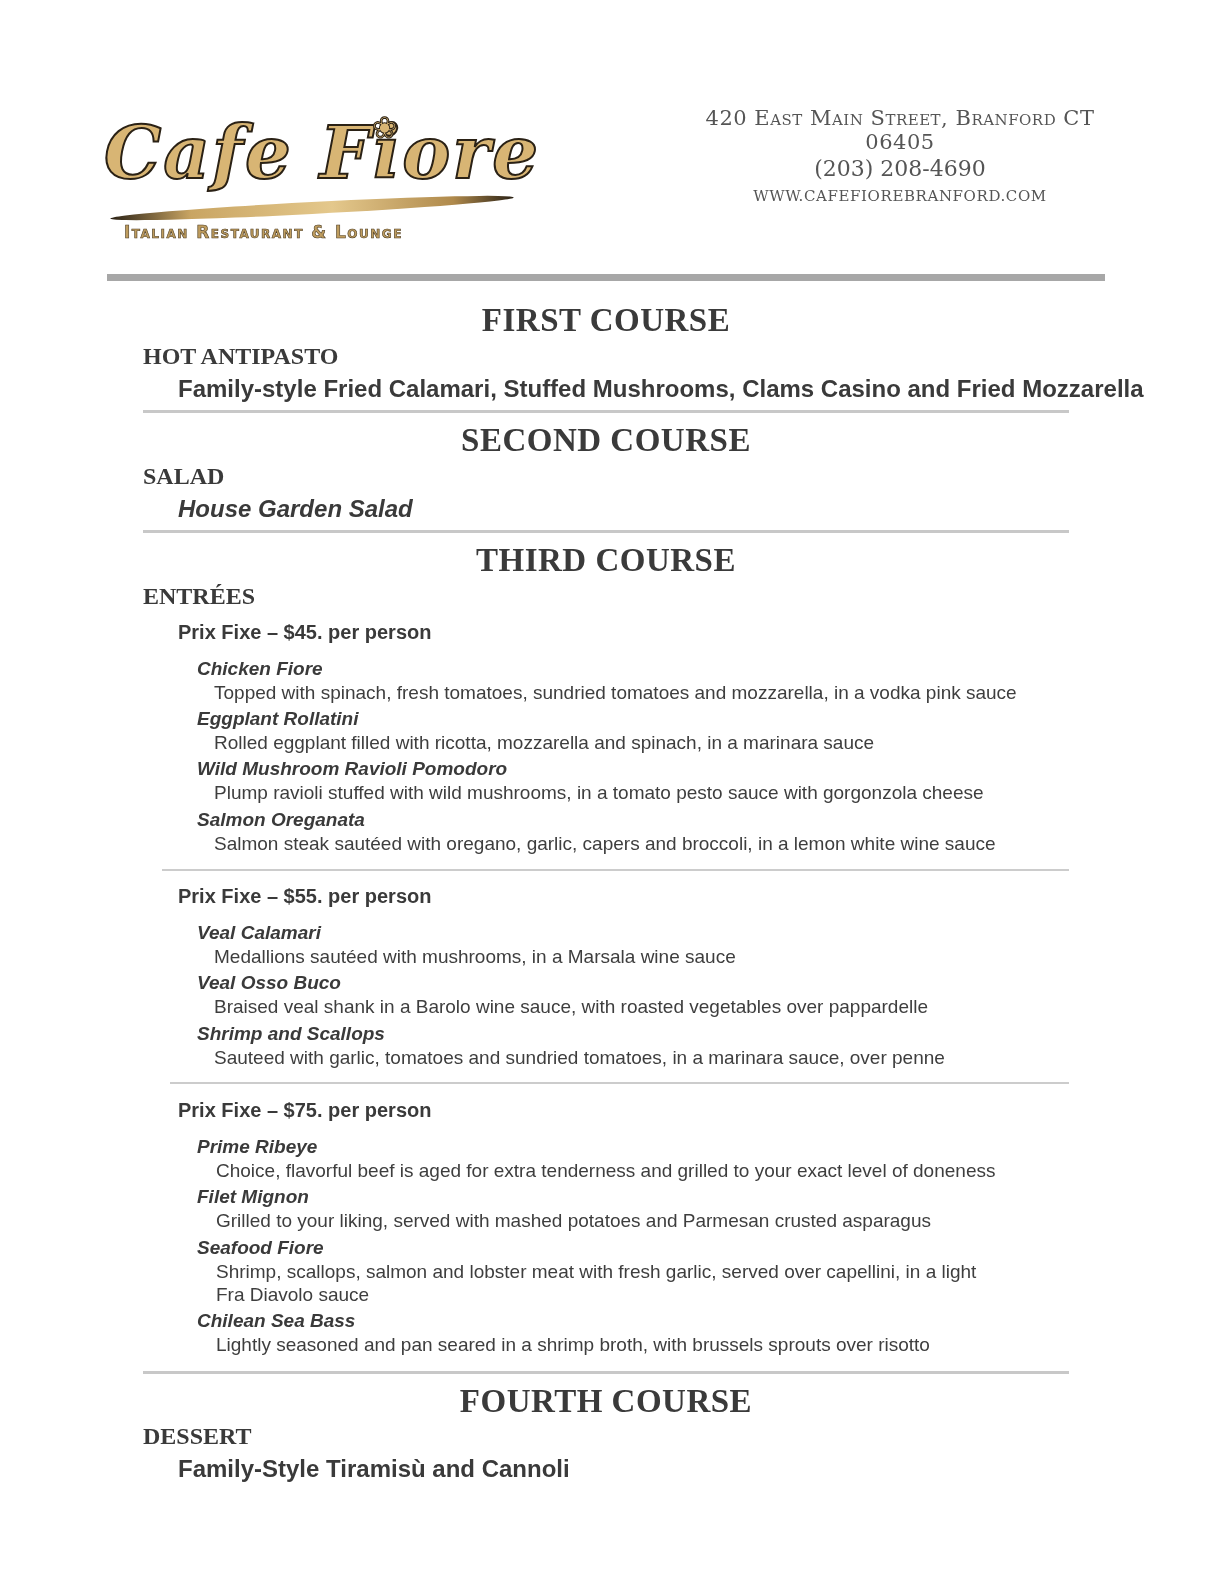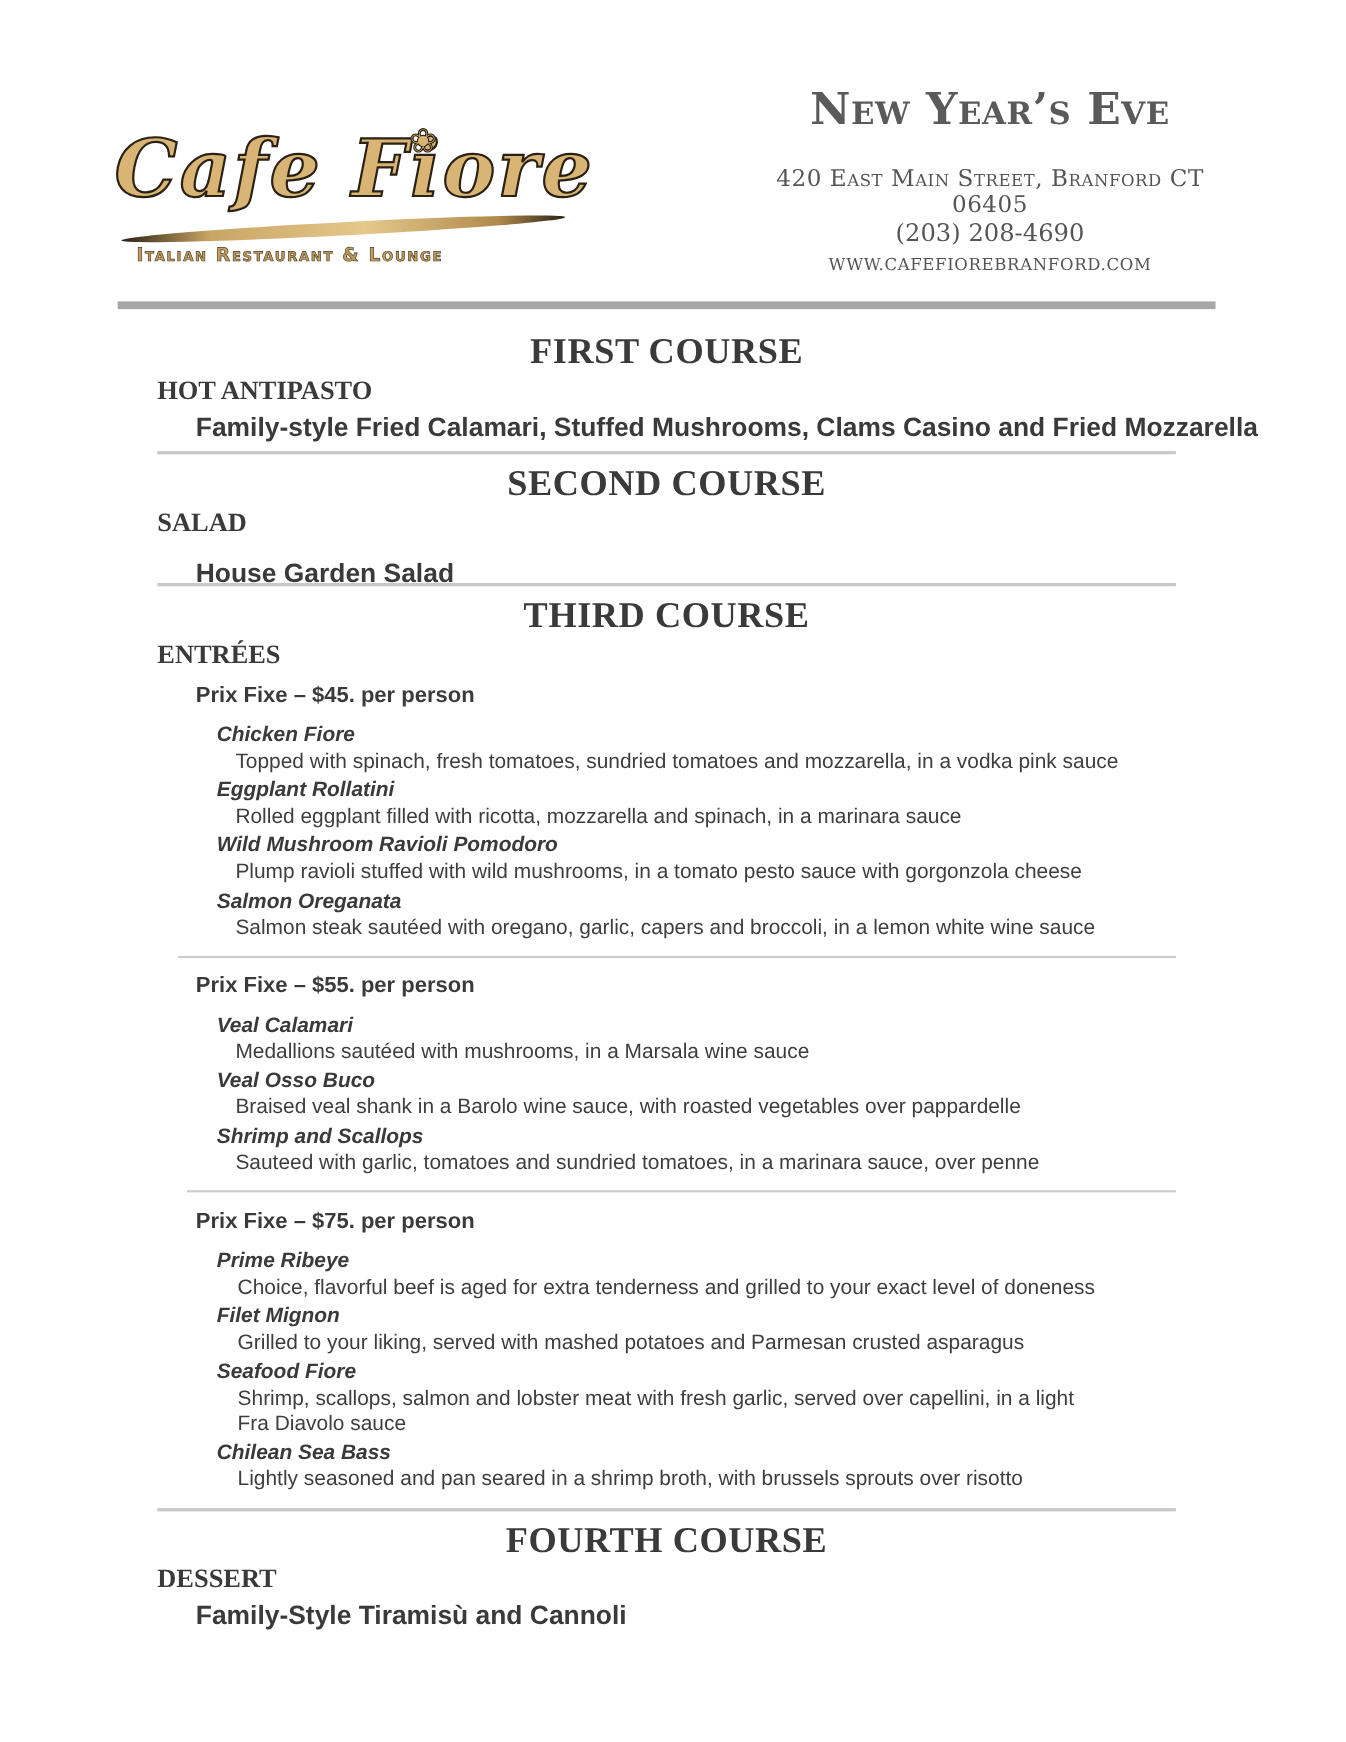--- a/index.html
+++ b/index.html
@@ -32,36 +32,35 @@
 <body>
 
 <div class="abs logo">
   <div class="logo-script">Cafe Fiore</div>
   <div class="logo-flower">❀</div>
   <div class="logo-swoosh"></div>
   <div class="logo-tag">Italian Restaurant &amp; Lounge</div>
 </div>
 
 <div class="abs hdr">
-  <div class="hdr-title">New Year’s Eve</div>
   <div class="hdr-addr">420 East Main Street, Branford CT 06405</div>
   <div class="hdr-phone">(203) 208-4690</div>
   <div class="hdr-web">WWW.CAFEFIOREBRANFORD.COM</div>
 </div>
 
 <div class="abs rule-top"></div>
 
 <div class="abs course" style="top:302px;">FIRST COURSE</div>
 <div class="abs cat" style="top:343px;">HOT ANTIPASTO</div>
 <div class="abs item" style="top:375px;">Family-style Fried Calamari, Stuffed Mushrooms, Clams Casino and Fried Mozzarella</div>
 <div class="abs rule" style="top:410px;"></div>
 
 <div class="abs course" style="top:422px;">SECOND COURSE</div>
 <div class="abs cat" style="top:463px;">SALAD</div>
-<div class="abs item" style="top:508px;">House Garden Salad</div>
+<div class="abs item" style="top:495px;font-style:italic;">House Garden Salad</div>
 <div class="abs rule" style="top:530px;"></div>
 
 <div class="abs course" style="top:542px;">THIRD COURSE</div>
 <div class="abs cat" style="top:583px;">ENTRÉES</div>
 
 <div class="abs price" style="top:621px;">Prix Fixe – $45. per person</div>
 <div class="abs dish" style="top:658px;">Chicken Fiore</div>
 <div class="abs desc" style="top:682px;">Topped with spinach, fresh tomatoes, sundried tomatoes and mozzarella, in a vodka pink sauce</div>
 <div class="abs dish" style="top:708px;">Eggplant Rollatini</div>
 <div class="abs desc" style="top:732px;">Rolled eggplant filled with ricotta, mozzarella and spinach, in a marinara sauce</div>

